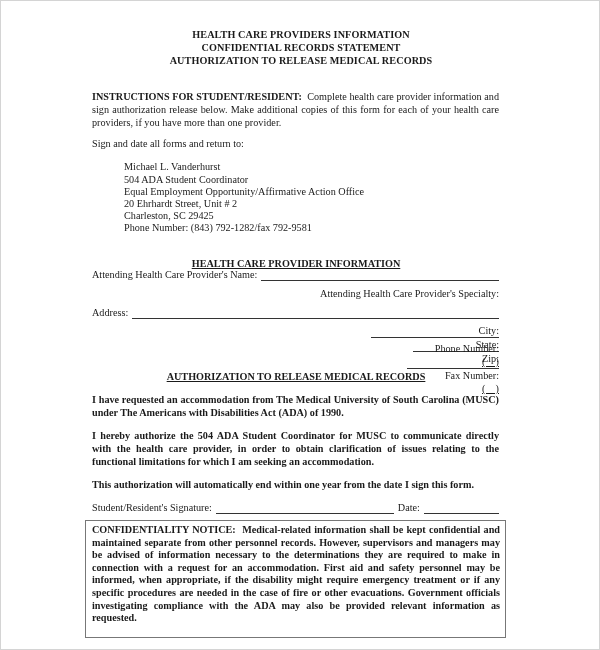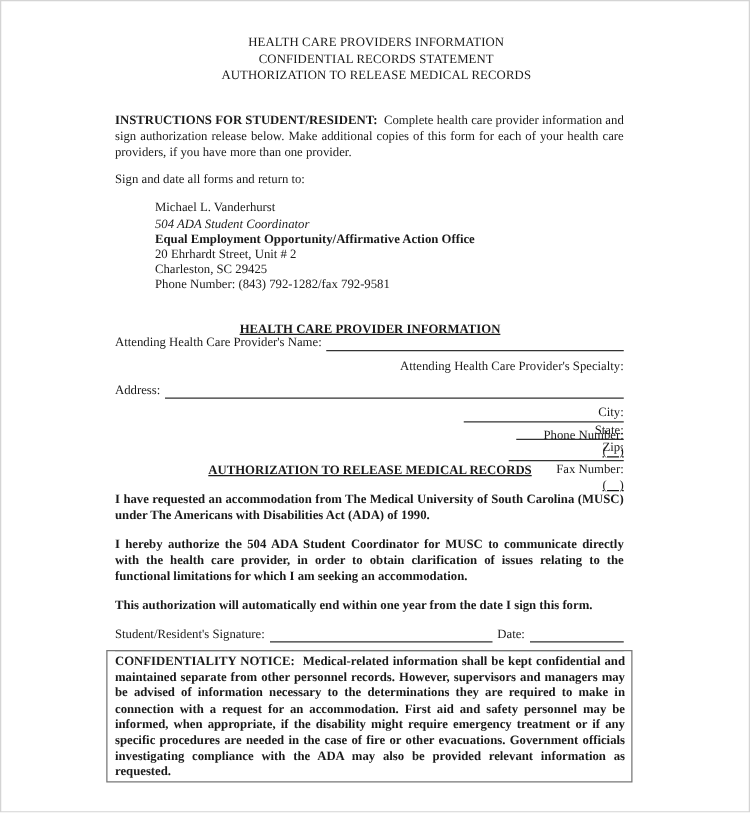--- a/index.html
+++ b/index.html
@@ -5,59 +5,59 @@
   html, body { margin: 0; padding: 0; background: #ffffff; }
   body { width: 600px; height: 650px; position: relative; overflow: hidden; }
   .page {
     position: absolute; left: 0; top: 0; width: 598px; height: 648px;
     border: 1px solid #d4d4d4; background: #fff;
     font-family: "Liberation Serif", "DejaVu Serif", serif;
     color: #1a1a1a; font-size: 10.2px; line-height: 13px;
   }
   .abs { position: absolute; }
   .title {
-    left: 0; width: 600px; text-align: center; font-weight: normal;
+    left: 0; width: 600px; text-align: center; font-weight: bold;
     font-size: 10.2px; letter-spacing: 0.1px;
   }
   .para { left: 91px; width: 407px; text-align: justify; }
   .bold { font-weight: bold; }
   .addr { left: 123px; }
   .section-head {
     left: 0; width: 590px; text-align: center; font-weight: bold;
     text-decoration: underline; font-size: 10.2px;
   }
   .row { left: 91px; width: 407px; height: 13px; display: flex; align-items: flex-end; }
   .row .lbl { white-space: pre; }
   .line { border-bottom: 1px solid #333; height: 11px; margin-left: 4px; }
   .fill { flex: 1; }
   .paren { text-decoration: underline; white-space: pre; margin-left: 4px; }
   .hr { left: 91px; width: 407px; border-top: 1px solid #999; height: 0; }
   .notice {
-    left: 84px; top: 519px; width: 408px; padding: 3px 5px 0 6px;
+    left: 84px; top: 519px; width: 408px; padding: 3px 5px 12px 6px;
     border: 1px solid #777; font-weight: bold; text-align: justify;
     font-size: 10.2px; line-height: 12.6px;
   }
 </style>
 </head>
 <body>
 
 <div class="page">
 
   <div class="abs title" style="top:27px;">HEALTH CARE PROVIDERS INFORMATION</div>
   <div class="abs title" style="top:40px;">CONFIDENTIAL RECORDS STATEMENT</div>
   <div class="abs title" style="top:53px;">AUTHORIZATION TO RELEASE MEDICAL RECORDS</div>
 
   <div class="abs para" style="top:89px;">
     <span class="bold">INSTRUCTIONS FOR STUDENT/RESIDENT:</span>&nbsp;&nbsp;<span>Complete health care provider information and sign authorization release below.  Make additional copies of this form for each of your health care providers, if you have more than one provider.</span>
   </div>
   <div class="abs para" style="top:136px;">Sign and date all forms and return to:</div>
 
   <div class="abs addr" style="top:159px;">Michael L. Vanderhurst</div>
-  <div class="abs addr" style="top:172px;font-style:italic;">504 ADA Student Coordinator</div>
-  <div class="abs addr" style="top:184px;font-weight:bold;">Equal Employment Opportunity/Affirmative Action Office</div>
+  <div class="abs addr" style="top:172px;">504 ADA Student Coordinator</div>
+  <div class="abs addr" style="top:184px;">Equal Employment Opportunity/Affirmative Action Office</div>
   <div class="abs addr" style="top:196px;">20 Ehrhardt Street, Unit # 2</div>
   <div class="abs addr" style="top:208px;">Charleston, SC 29425</div>
   <div class="abs addr" style="top:220px;">Phone Number:  (843) 792-1282/fax 792-9581</div>
 
   <div class="abs section-head" style="top:256px;">HEALTH CARE PROVIDER INFORMATION</div>
 
   <div class="abs row" style="top:267px;">
     <span class="lbl">Attending Health Care Provider's Name:</span>
     <span class="line fill"></span>
   </div>

